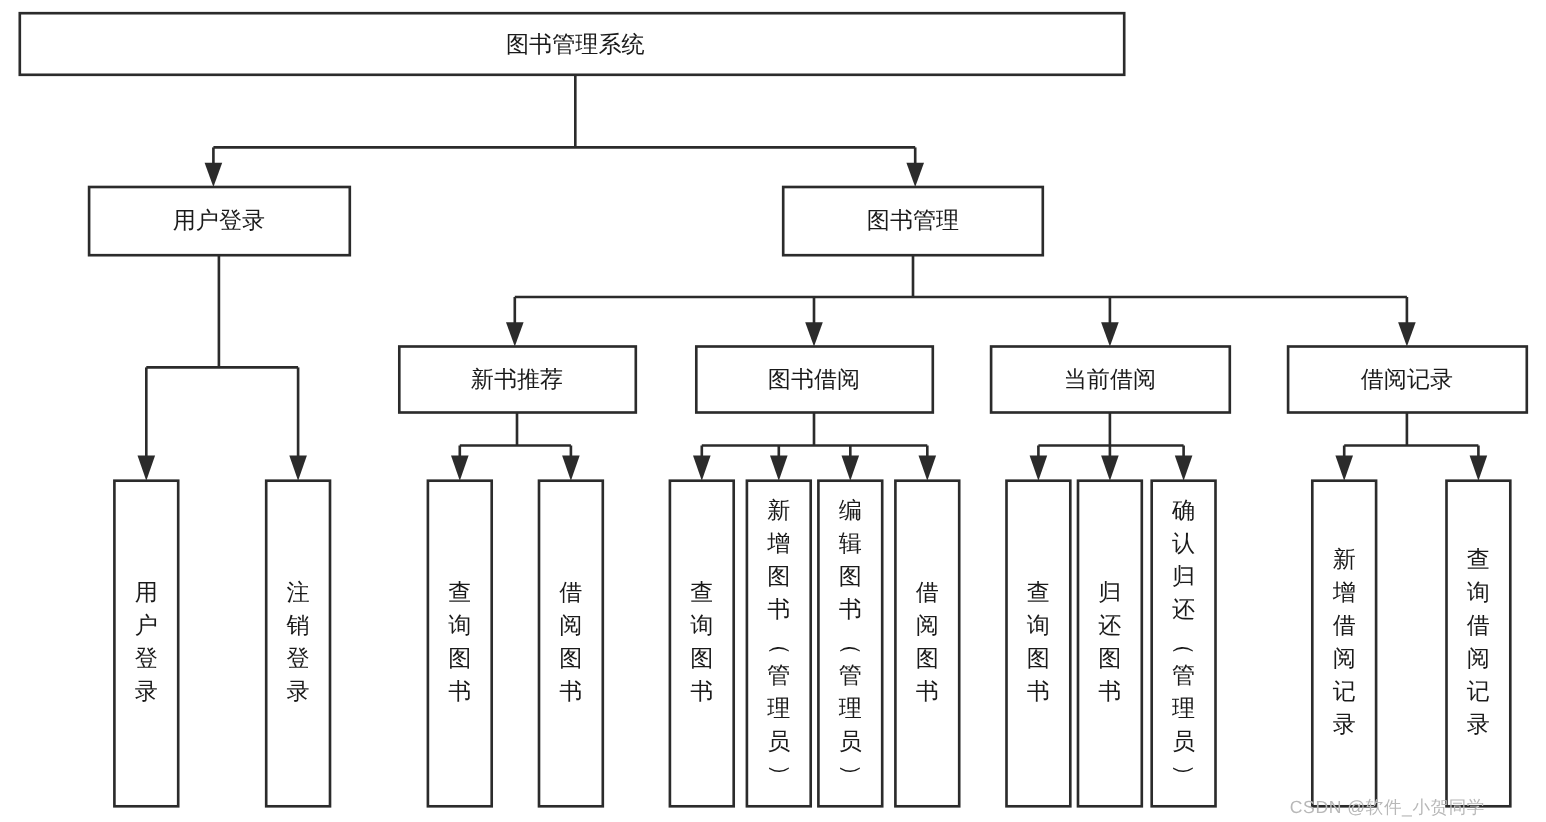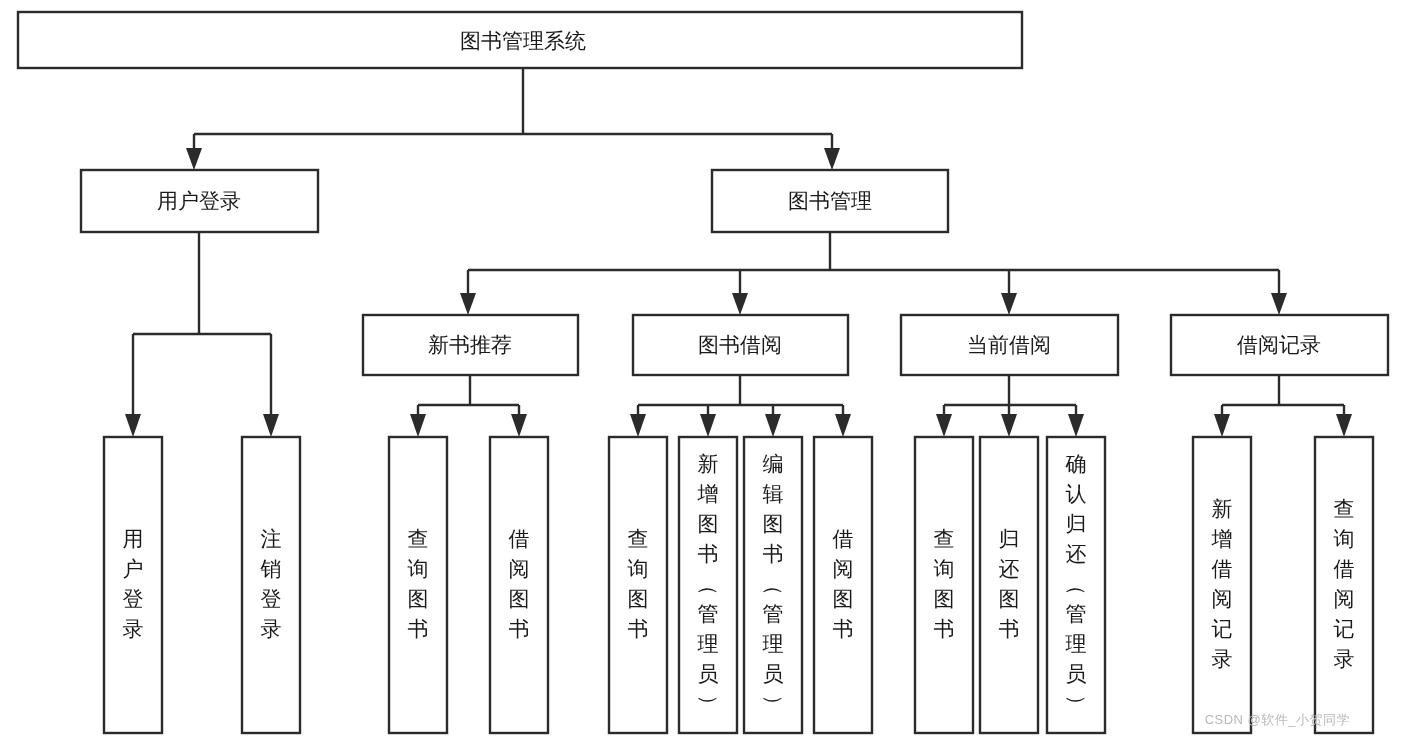--- a/index.html
+++ b/index.html
@@ -53,23 +53,23 @@
   .vert-char {
     font-family: "Liberation Sans", "DejaVu Sans", sans-serif;
     fill: #1a1a1a;
     font-size: 21px;
     text-anchor: middle;
     dominant-baseline: middle;
   }
   .watermark-text {
     position: absolute;
     right: 8px;
-    bottom: 18px;
+    bottom: 2px;
     font-family: "Liberation Sans", "DejaVu Sans", sans-serif;
-    font-size: 13px;
+    font-size: 16px;
     color: #b8b8b8;
     letter-spacing: 0.5px;
     user-select: none;
     white-space: nowrap;
   }
 </style>
 </head>
 <body>
 
 <div id="diagram-root">

